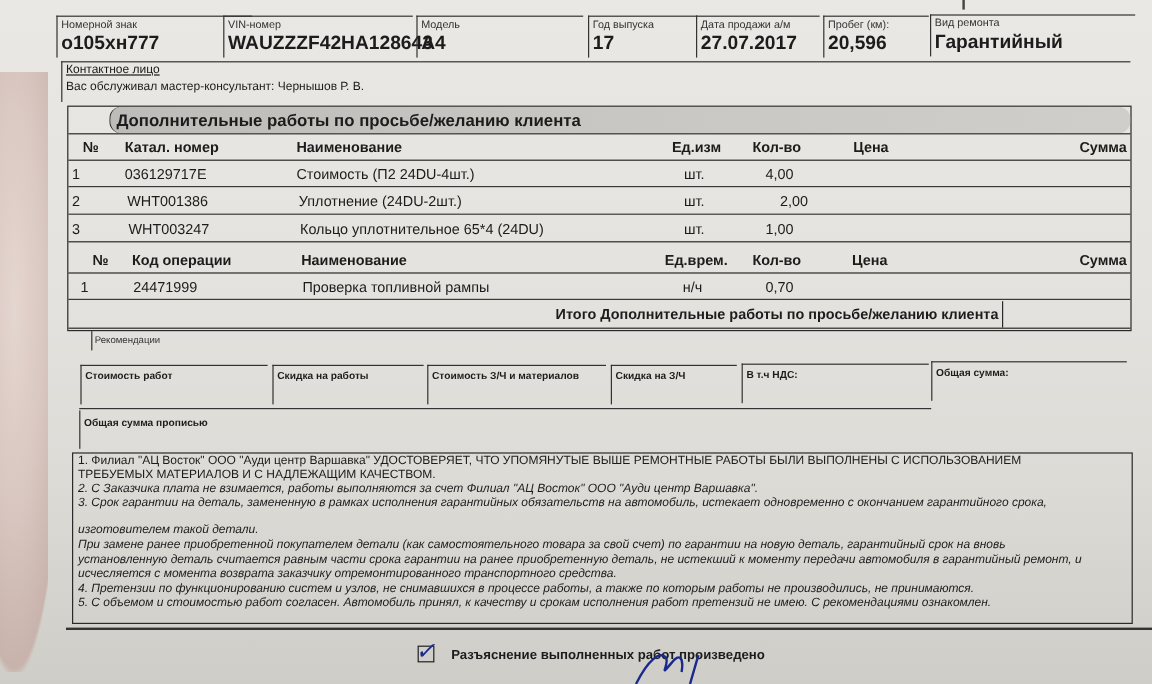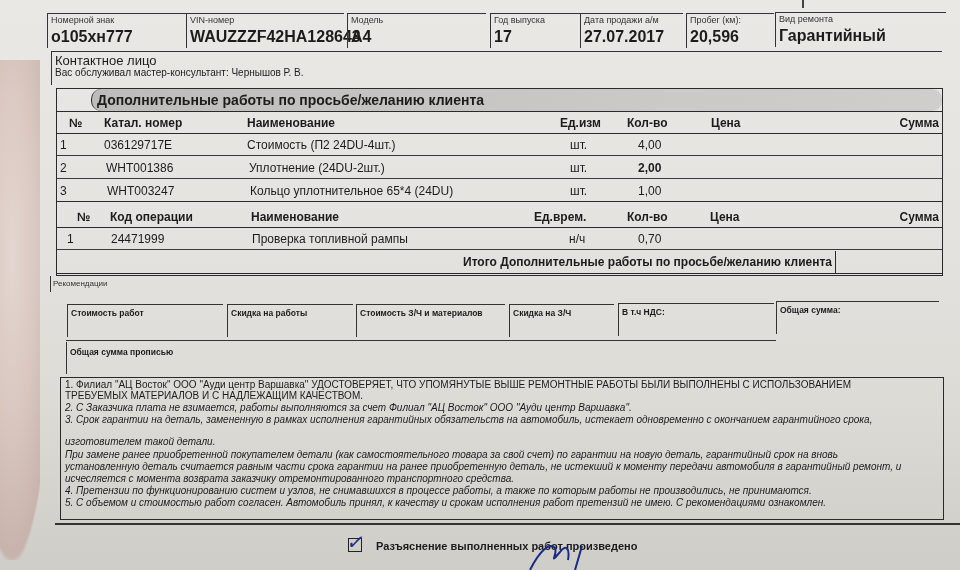--- a/index.html
+++ b/index.html
@@ -14,36 +14,36 @@
     opacity:.75;
   }
   .topline { position:absolute; left:770px; top:0; width:190px; height:12px; }
   .topline .bar { position:absolute; left:32px; top:0; width:2px; height:8px; background:#444; }
 
   .field { position:absolute; border-top:1.5px solid #333; border-left:1.5px solid #333; }
   .field .lbl { font-size:9px; color:#333; position:absolute; left:3px; top:1px; white-space:nowrap; }
   .field .val { font-size:16px; font-weight:bold; position:absolute; left:3px; top:14px; white-space:nowrap; }
 
   .contact { position:absolute; left:51px; top:51px; width:890px; height:33px; border-top:1.5px solid #333; border-left:1.5px solid #333; }
-  .contact .lbl { font-size:13px; position:absolute; left:3px; top:1px; }
+  .contact .lbl { font-size:10px; position:absolute; left:3px; top:1px;text-decoration:underline; }
   .contact .val { font-size:10px; position:absolute; left:3px; top:15px; }
 
   .tbl { position:absolute; left:56px; top:88px; width:885px; height:186px; border:1.5px solid #2a2a2a; }
   .tbl .title-row { position:absolute; left:0; top:0; width:100%; height:22px; border-bottom:1.5px solid #2a2a2a; }
   .tbl .title-cell { position:absolute; left:34px; top:0; right:0; height:22px; background:linear-gradient(90deg,#bdbcb8,#c8c7c3 50%,#cfceca); border-left:1.5px solid #2a2a2a;border-radius:10px; }
   .tbl .title-txt { position:absolute; left:5px; top:3px; font-size:14px; font-weight:bold; white-space:nowrap; }
   .hdr, .row { position:absolute; left:0; width:100%; font-size:12px; }
   .hdr { font-weight:bold; height:20px; border-bottom:1.5px solid #2a2a2a; }
   .row { height:20px; border-bottom:1.2px solid #3a3a3a; }
   .cell { position:absolute; top:3px; white-space:nowrap; }
   .total-row { position:absolute; left:0; top:162px; width:100%; height:22px; border-bottom:1.5px solid #2a2a2a; }
   .total-txt { position:absolute; right:110px; top:4px; font-size:12px; font-weight:bold; white-space:nowrap; }
   .total-box { position:absolute; right:0; top:0; width:106px; height:22px; border-left:1.5px solid #2a2a2a; }
 
-  .rec { position:absolute; left:50px; top:276px; width:250px; height:16px; border-left:1.5px solid #333; }
+  .rec { position:absolute; left:76px; top:276px; width:250px; height:16px; border-left:1.5px solid #333; }
   .rec .lbl { font-size:8px; position:absolute; left:2px; top:3px; color:#333; }
 
   .cost { position:absolute; border-top:1.5px solid #333; border-left:1.5px solid #333; height:32px; }
   .cost .lbl { font-size:8.5px; font-weight:bold; position:absolute; left:3px; top:3px; white-space:nowrap; }
   .cost-bottom { position:absolute; left:66px; top:340px; width:710px; border-top:1.5px solid #333; }
 
   .words { position:absolute; left:66px; top:342px; width:890px; height:32px; border-left:1.5px solid #333; }
   .words .lbl { font-size:8.5px; font-weight:bold; position:absolute; left:3px; top:5px; }
 
   .notes { position:absolute; left:60px; top:377px; width:882px; height:141px; border:1.5px solid #2a2a2a; font-size:10px; line-height:11.2px; }
@@ -122,35 +122,35 @@
     <span class="cell" style="left:47px;">036129717E</span>
     <span class="cell" style="left:190px;">Стоимость (П2 24DU-4шт.)</span>
     <span class="cell" style="left:513px;">шт.</span>
     <span class="cell" style="left:581px;">4,00</span>
   </div>
   <div class="row" style="top:69px;">
     <span class="cell" style="left:3px;">2</span>
     <span class="cell" style="left:49px;">WHT001386</span>
     <span class="cell" style="left:192px;">Уплотнение (24DU-2шт.)</span>
     <span class="cell" style="left:513px;">шт.</span>
-    <span class="cell" style="left:581px;font-weight:bold;">2,00</span>
+    <span class="cell" style="left:593px;">2,00</span>
   </div>
   <div class="row" style="top:92px;border-bottom:1.5px solid #2a2a2a;">
     <span class="cell" style="left:3px;">3</span>
     <span class="cell" style="left:50px;">WHT003247</span>
     <span class="cell" style="left:193px;">Кольцо уплотнительное 65*4 (24DU)</span>
     <span class="cell" style="left:513px;">шт.</span>
     <span class="cell" style="left:581px;">1,00</span>
   </div>
 
   <div class="hdr" style="top:118px;">
     <span class="cell" style="left:20px;">№</span>
     <span class="cell" style="left:53px;">Код операции</span>
     <span class="cell" style="left:194px;">Наименование</span>
-    <span class="cell" style="left:477px;">Ед.врем.</span>
+    <span class="cell" style="left:497px;">Ед.врем.</span>
     <span class="cell" style="left:570px;">Кол-во</span>
     <span class="cell" style="left:653px;">Цена</span>
     <span class="cell" style="right:3px;">Сумма</span>
   </div>
   <div class="row" style="top:140px;">
     <span class="cell" style="left:10px;">1</span>
     <span class="cell" style="left:54px;">24471999</span>
     <span class="cell" style="left:195px;">Проверка топливной рампы</span>
     <span class="cell" style="left:512px;">н/ч</span>
     <span class="cell" style="left:581px;">0,70</span>

